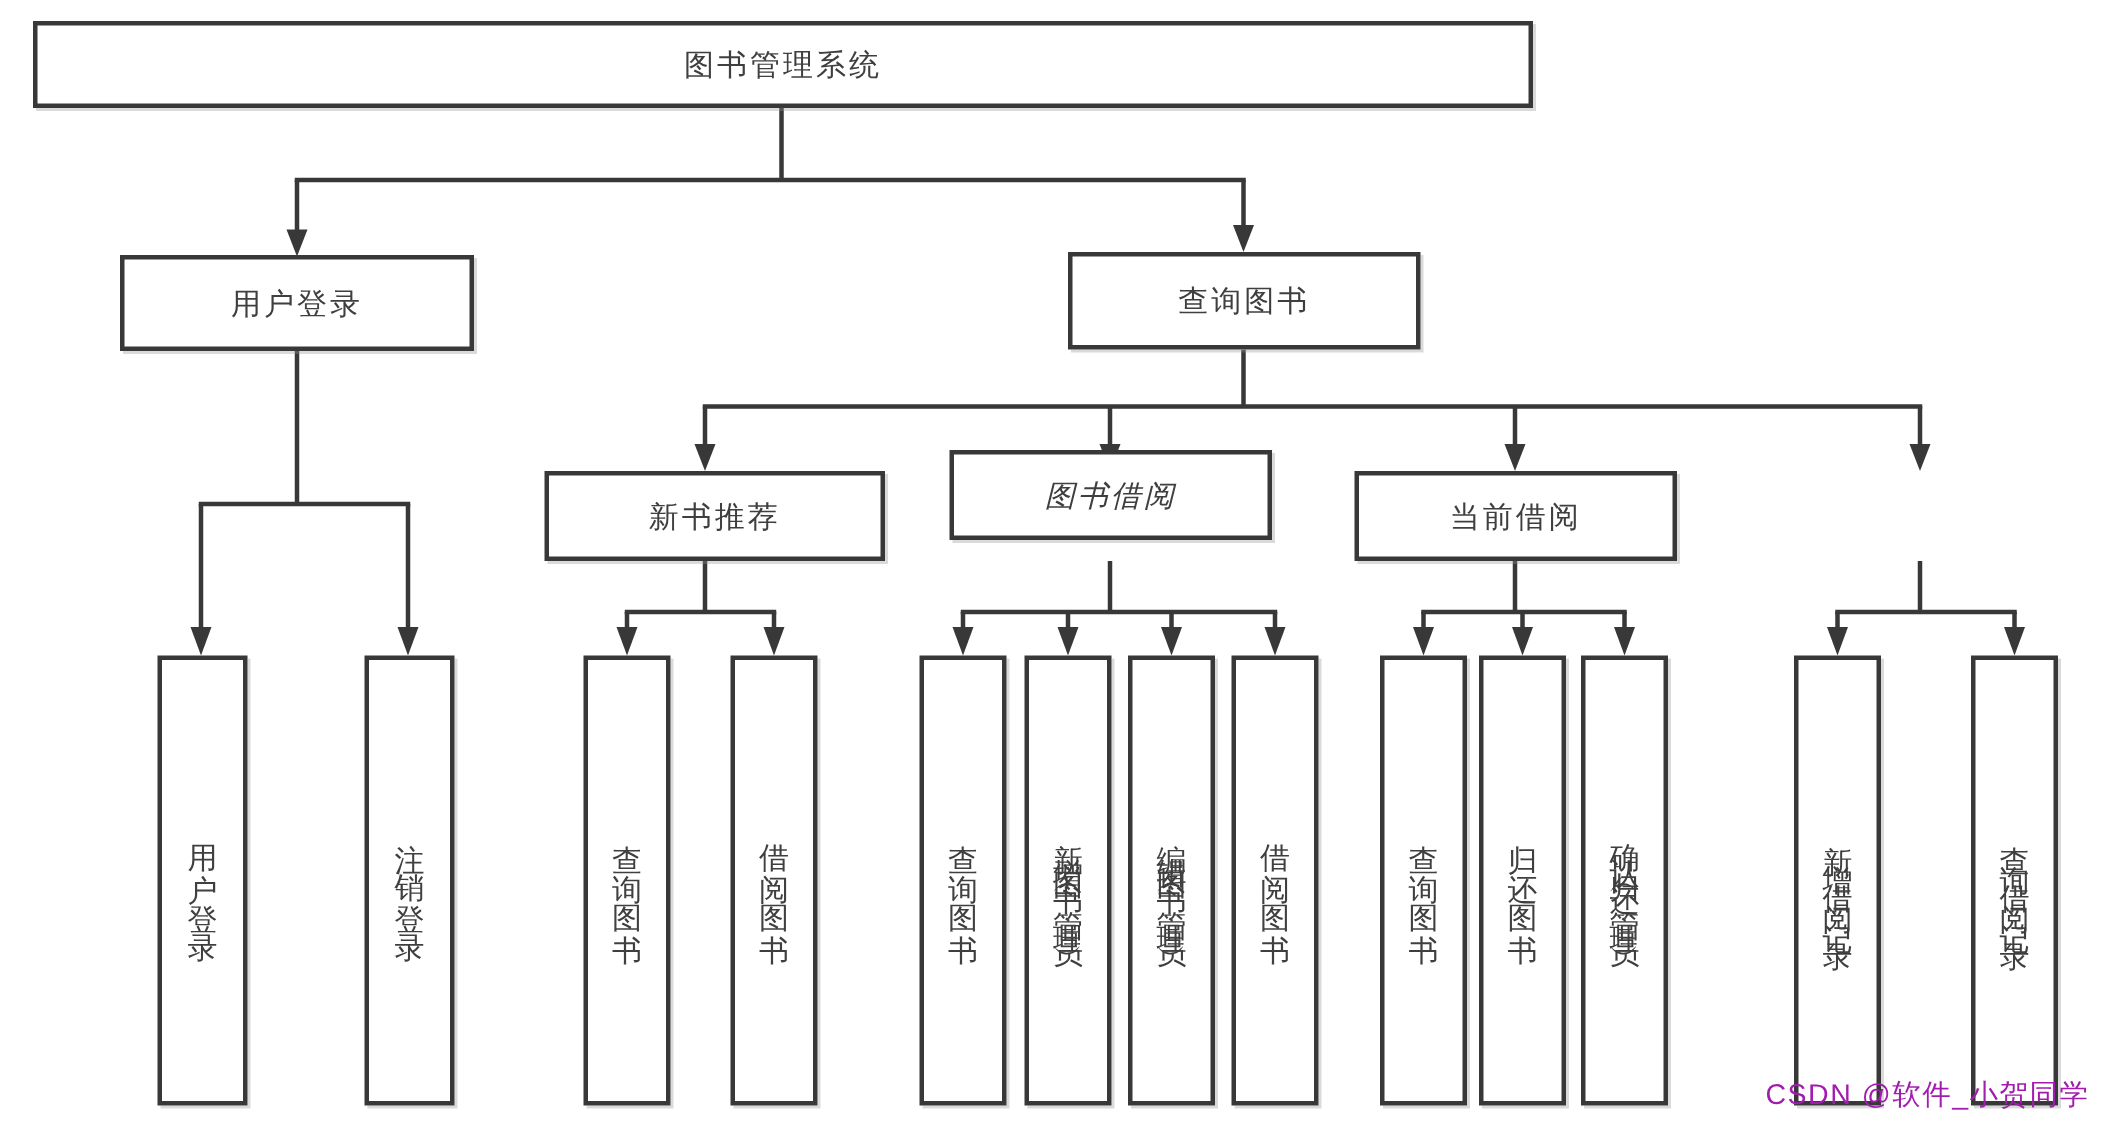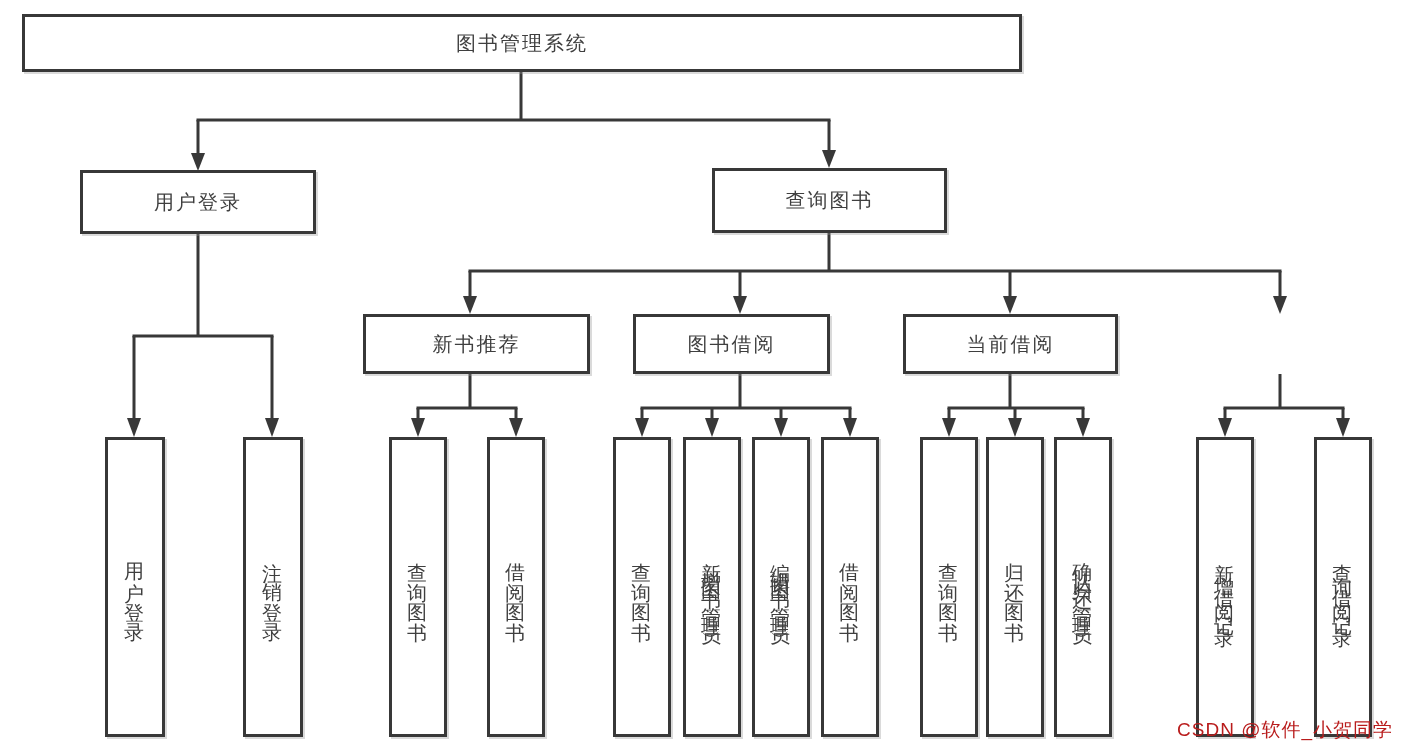--- a/index.html
+++ b/index.html
@@ -12,37 +12,37 @@
     position:absolute;box-sizing:border-box;background:#ffffff;
     border:3px solid #383838;box-shadow:2px 2px 0 rgba(150,150,150,.35);
     display:flex;align-items:center;justify-content:center;
     font-size:20px;letter-spacing:2px;white-space:nowrap;
   }
   
   .n-root{left:22px;top:14px;width:1000px;height:58px;}
   .n-login{left:80px;top:170px;width:236px;height:64px;}
   .n-mgmt{left:712px;top:168px;width:235px;height:65px;}
   .n-newbook{left:363px;top:314px;width:227px;height:60px;}
-  .n-borrow{left:633px;top:314px;width:197px;height:60px;}
+  .n-borrow{left:633px;top:300px;width:215px;height:60px;font-style:italic;}
   .n-current{left:903px;top:314px;width:215px;height:60px;}
   .n-records{left:1173px;top:314px;width:215px;height:60px;}
   
   .v{top:437px;height:300px;width:60px;}
   .v span{writing-mode:vertical-rl;text-orientation:mixed;letter-spacing:20px;}
   .v.v-mid span{letter-spacing:13px;}
   .v.v-long span{letter-spacing:9px;}
   .l1{left:105px;}  .l2{left:243px;}
   .l3{left:389px;width:58px;} .l4{left:487px;width:58px;}
   .l5{left:613px;width:58px;} .l6{left:683px;width:58px;}
   .l7{left:752px;width:58px;} .l8{left:821px;width:58px;}
   .l9{left:920px;width:58px;} .l10{left:986px;width:58px;} .l11{left:1054px;width:58px;}
   .l12{left:1196px;width:58px;} .l13{left:1314px;width:58px;}
   .watermark{
     position:absolute;right:12px;bottom:4px;z-index:5;
-    font-size:19px;letter-spacing:1px;color:#b91c1c;white-space:nowrap;
+    font-size:19px;letter-spacing:1px;color:#a21caf;white-space:nowrap;
   }
 </style>
 </head>
 <body>
 
 <div class="canvas">
 
   <svg class="connectors" viewBox="0 0 1405 747" xmlns="http://www.w3.org/2000/svg" fill="none" stroke="#383838" stroke-width="3">
 
     <g>

